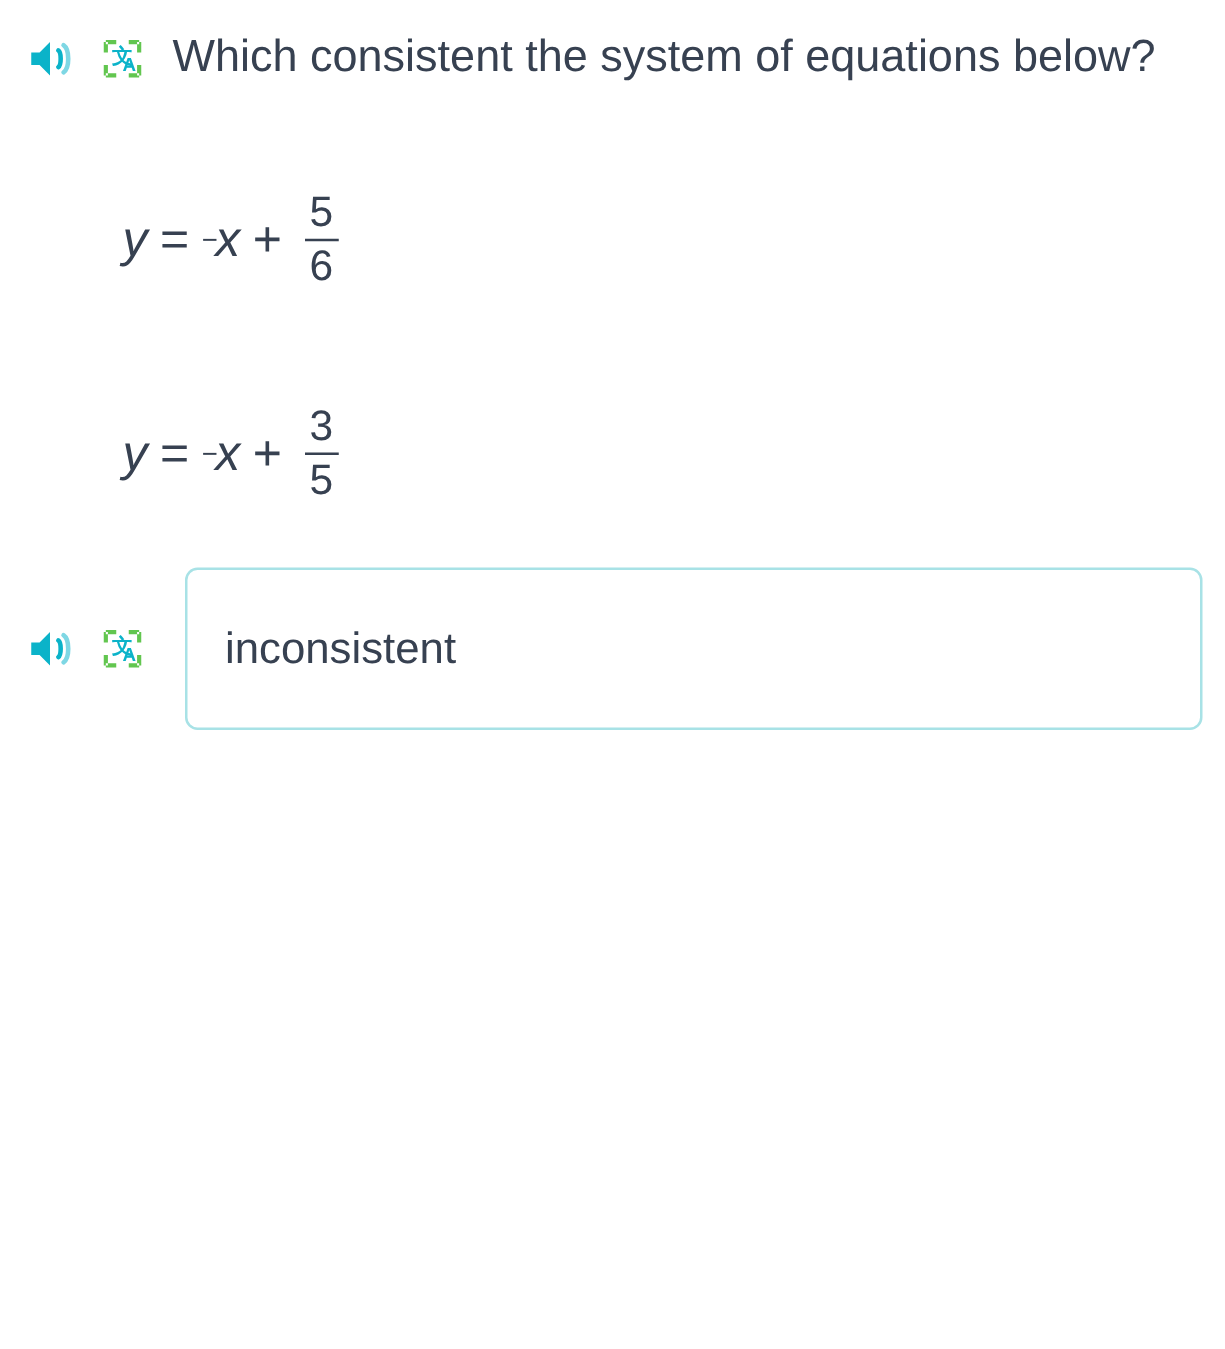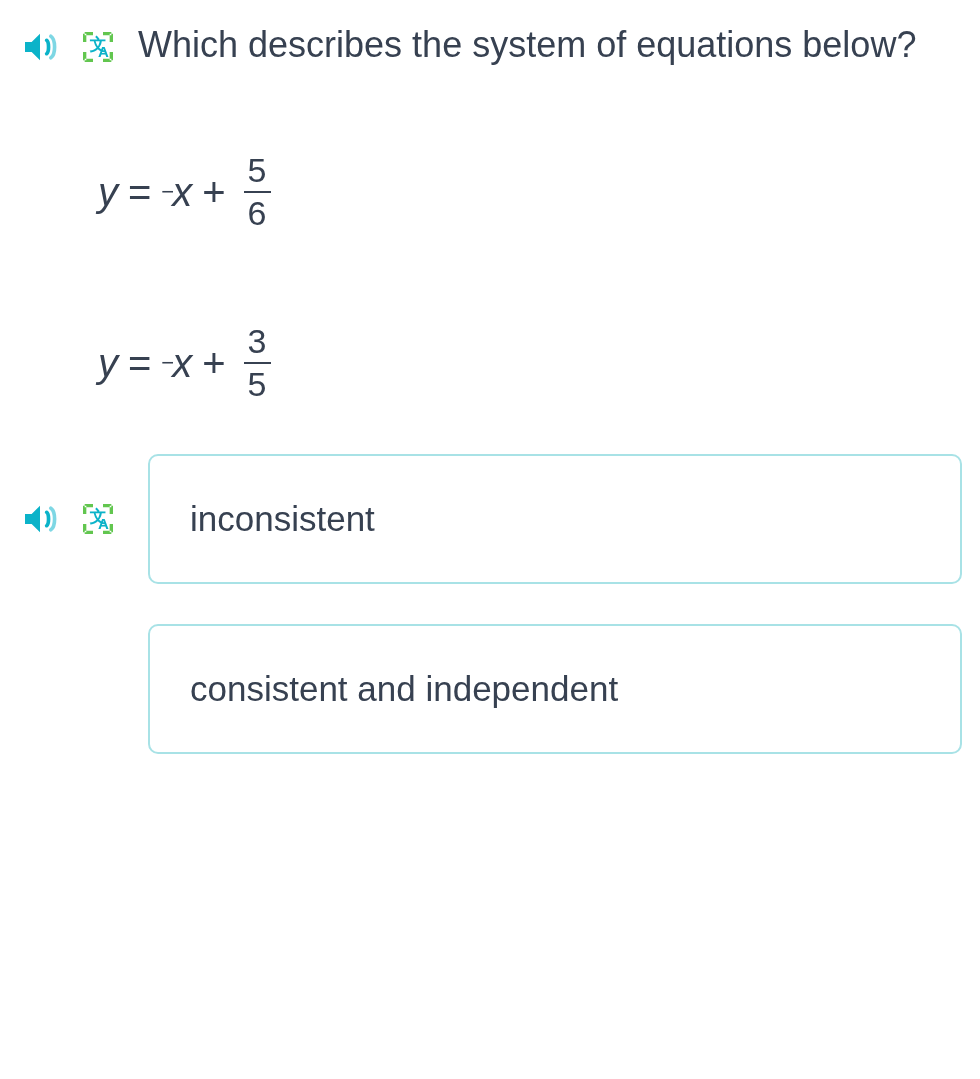--- a/index.html
+++ b/index.html
@@ -91,21 +91,21 @@
   .options-col {
     flex: 1;
     display: flex;
     flex-direction: column;
     gap: 40px;
   }
   .option {
     border: 2px solid #a8e2e6;
     border-radius: 10px;
     background: #ffffff;
-    padding: 40px 40px;
+    padding: 40px 30px;
     font-size: 35px;
     color: #374151;
     cursor: pointer;
     min-height: 130px;
     display: flex;
     align-items: center;
   }
   .q-text { color: #374151; }
 </style>
 </head>
@@ -121,21 +121,21 @@
       </svg>
     </span>
     <span class="icon-btn">
       <svg viewBox="0 0 24 24" width="40" height="40">
         <path d="M4 3h5v2H4V3zM3 4v5h2V4H3zM20 21h-5v-2h5v2zM21 20v-5h-2v5h2zM4 21h5v-2H4v2zM3 20v-5h2v5H3zM20 3h-5v2h5V3zM21 4v5h-2V4h2z" fill="#62c64f"></path>
         <text x="7" y="14" font-size="10" font-family="sans-serif" fill="#0bb3c9" font-weight="bold">文</text>
         <text x="12" y="18" font-size="9" font-family="sans-serif" fill="#0bb3c9" font-weight="bold">A</text>
       </svg>
     </span>
   </span>
-  <span class="q-text">Which describes the system of equations below?</span>
+  <span class="q-text">Which consistent the system of equations below?</span>
 </div>
 
 <div class="equations">
   <div class="eq-line">
     <span class="eq-text">y</span>
     <span class="eq-sign">=</span>
     <span class="neg-sup">−</span>
     <span class="eq-text">x</span>
     <span class="eq-plus">+</span>
     <span class="fraction">
@@ -173,17 +173,14 @@
         <text x="7" y="14" font-size="10" font-family="sans-serif" fill="#0bb3c9" font-weight="bold">文</text>
         <text x="12" y="18" font-size="9" font-family="sans-serif" fill="#0bb3c9" font-weight="bold">A</text>
       </svg>
     </span>
   </span>
 
   <div class="options-col">
     <div class="option">
       <span>inconsistent</span>
     </div>
-    <div class="option">
-      <span>consistent and independent</span>
-    </div>
   </div>
 </div>
 
 </body></html>

